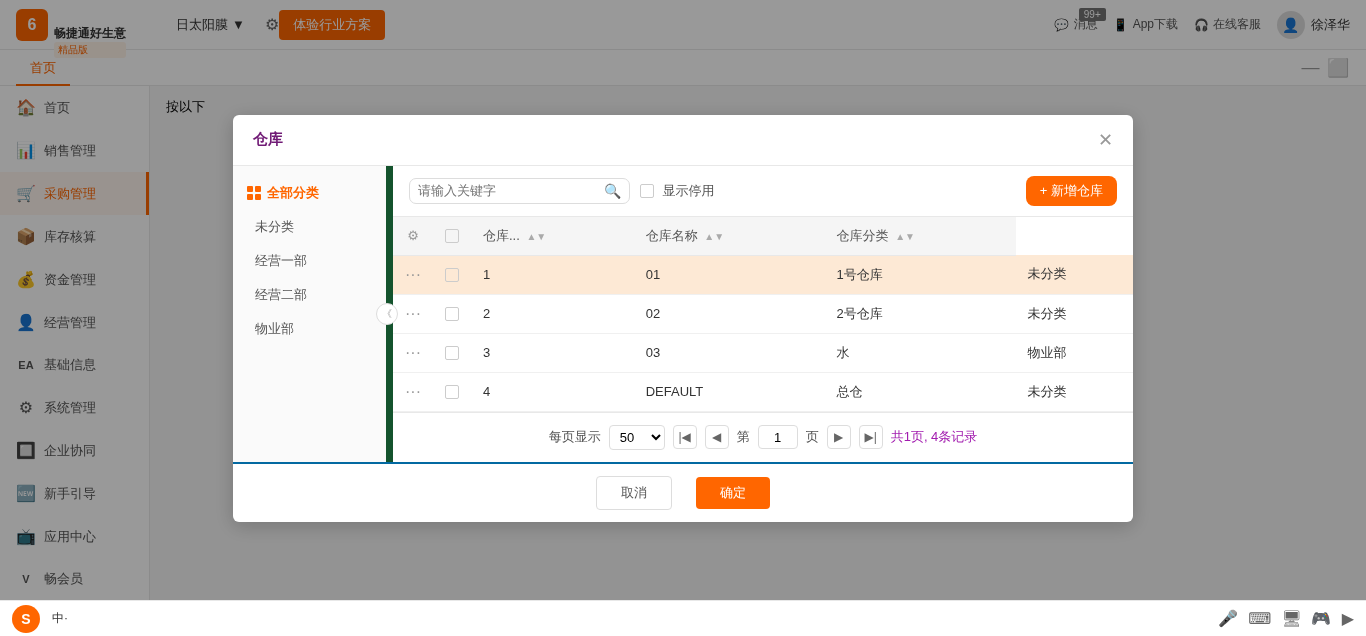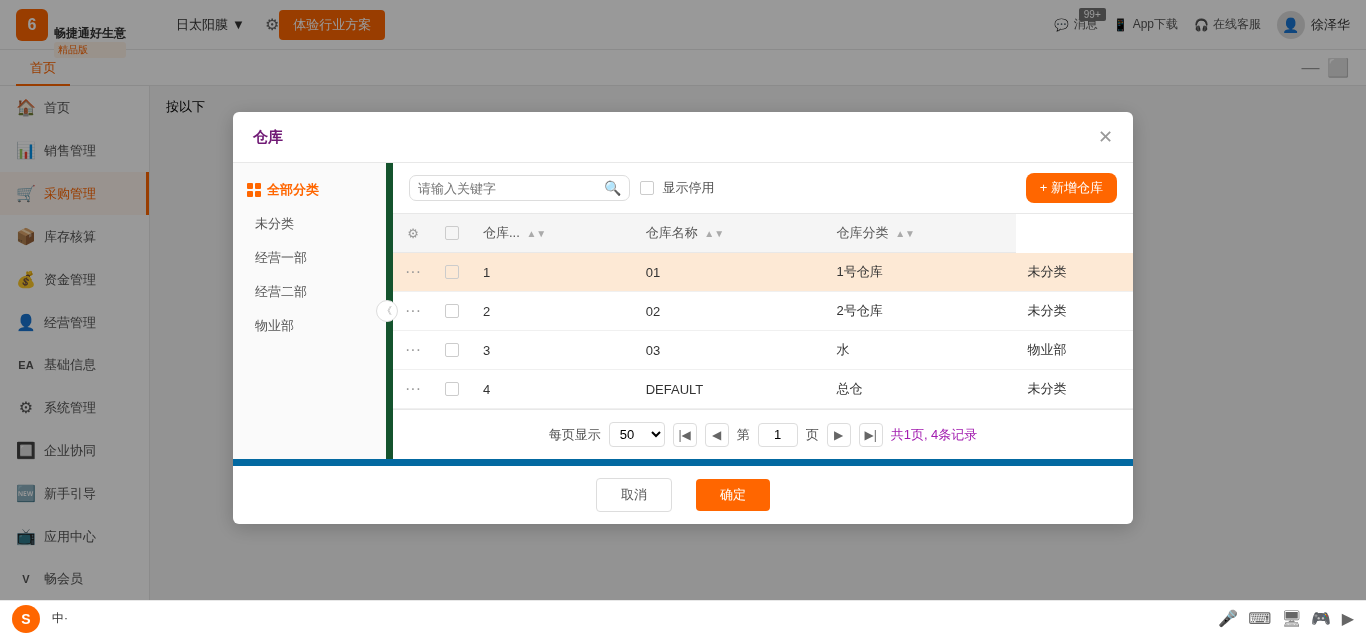--- a/index.html
+++ b/index.html
@@ -222,21 +222,21 @@
       width: 40px; height: 24px; border: 1px solid #ddd; border-radius: 4px;
       text-align: center; font-size: 13px;
     }
     .pagination-info { color: #a21caf; font-size: 13px; }
 
     
     .modal-footer {
       display: flex; align-items: center; justify-content: center;
       gap: 24px;
       padding: 12px 20px;
-      border-top: 7px solid #0369a1;
+      border-top: 2px solid #0369a1;
     }
     .btn-cancel {
       border: 1px solid #ddd; background: #fff; color: #555; border-radius: 4px;
       padding: 7px 24px; cursor: pointer; font-size: 13px;
     }
     .btn-confirm {
       background: #ff6600; color: #fff; border: none; border-radius: 4px;
       padding: 7px 24px; cursor: pointer; font-size: 13px;
     }
 

